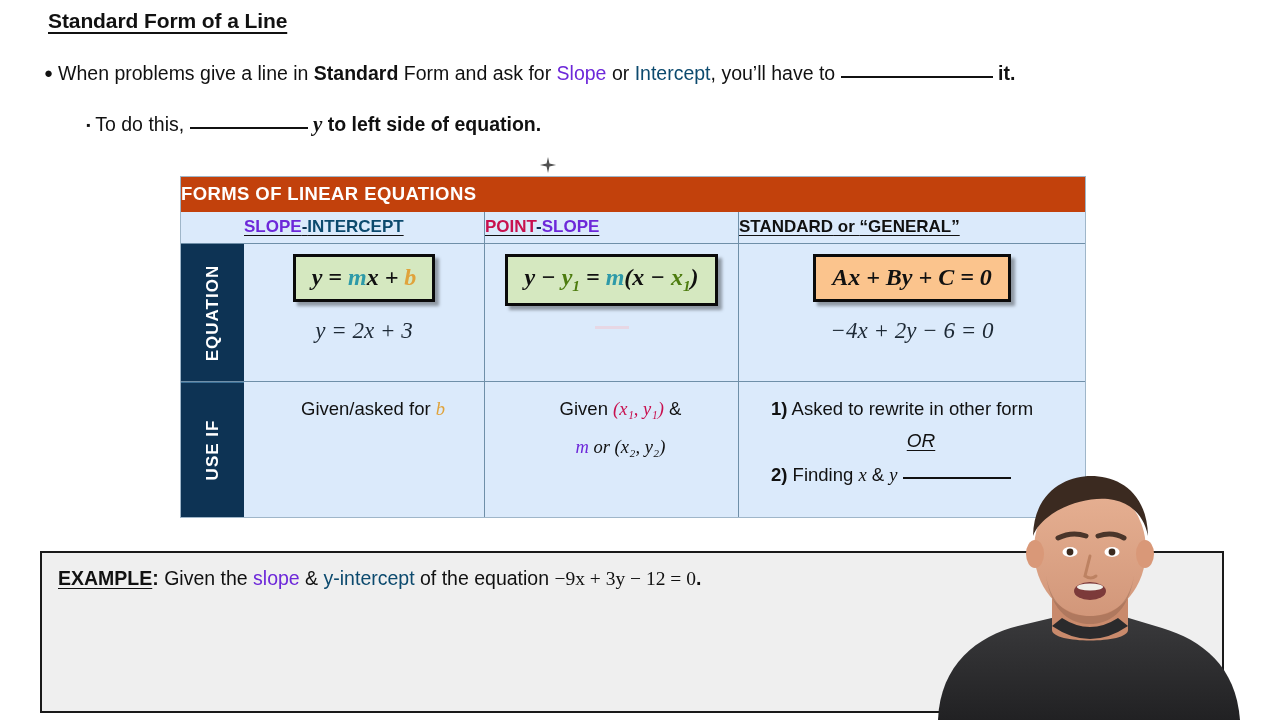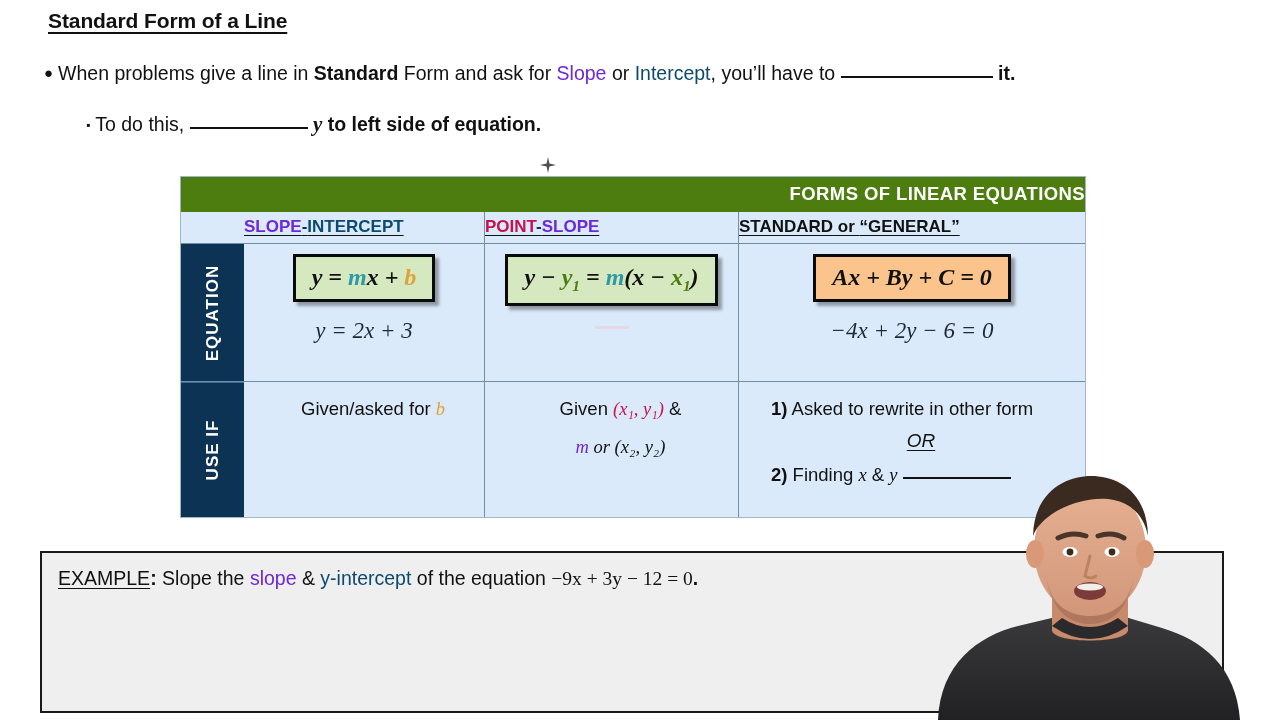--- a/index.html
+++ b/index.html
@@ -76,23 +76,23 @@
   #forms-table {
     position: absolute;
     left: 180px;
     top: 176px;
     width: 906px;
     border: 1px solid #9fb6c9;
     box-sizing: border-box;
     background: #dbeafb;
   }
   #table-title {
-    background: #4d7c0f;
+    background: #c2410c;
     color: #ffffff;
-    text-align: right;
+    text-align: left;
     font-size: 18.5px;
     font-weight: bold;
     letter-spacing: 0.4px;
     padding: 6px 0 7px 0;
   }
   .sub-head-row { display: flex; border-bottom: 1px solid #6f8fa8; }
   .sub-head-cell {
     background: #dbeafb;
     text-align: left;
     font-size: 17px;
@@ -213,20 +213,21 @@
     box-sizing: border-box;
     padding: 14px 16px;
   }
   #example-line {
     font-size: 19.5px;
     white-space: nowrap;
   }
   .ex-label {
     text-decoration: underline;
     text-underline-offset: 3px;
+    font-weight: bold;
   }
   .eq-serif {
     font-family: "Liberation Serif", serif;
   }
 
   
   #video-overlay {
     position: absolute;
     left: 900px;
     top: 458px;
@@ -324,21 +325,21 @@
       <div class="useif-text left-al">
         <span class="b">2)</span><span> Finding </span><span class="ser">x</span><span> &amp; </span><span class="ser">y</span>
         <span class="blank-inline"></span>
       </div>
     </div>
   </div>
 </div>
 
 <div id="example-box">
   <div id="example-line">
-    <span class="ex-label">EXAMPLE</span><span class="b">: </span><span>Slope the </span><span class="slope-c">slope</span><span> &amp; </span><span class="intercept-c">y-intercept</span><span> of the equation </span><span class="eq-serif">−9x + 3y − 12 = 0</span><span class="b">.</span>
+    <span class="ex-label">EXAMPLE</span><span class="b">: </span><span>Given the </span><span class="slope-c">slope</span><span> &amp; </span><span class="intercept-c">y-intercept</span><span> of the equation </span><span class="eq-serif">−9x + 3y − 12 = 0</span><span class="b">.</span>
   </div>
 </div>
 
 <div id="video-overlay">
   <svg id="person" viewBox="0 0 380 262" preserveAspectRatio="xMidYMax meet">
     <defs>
       <linearGradient id="shirtG" x1="0" y1="0" x2="0" y2="1">
         <stop offset="0%" stop-color="#3a3a3c"></stop>
         <stop offset="100%" stop-color="#212123"></stop>
       </linearGradient>

